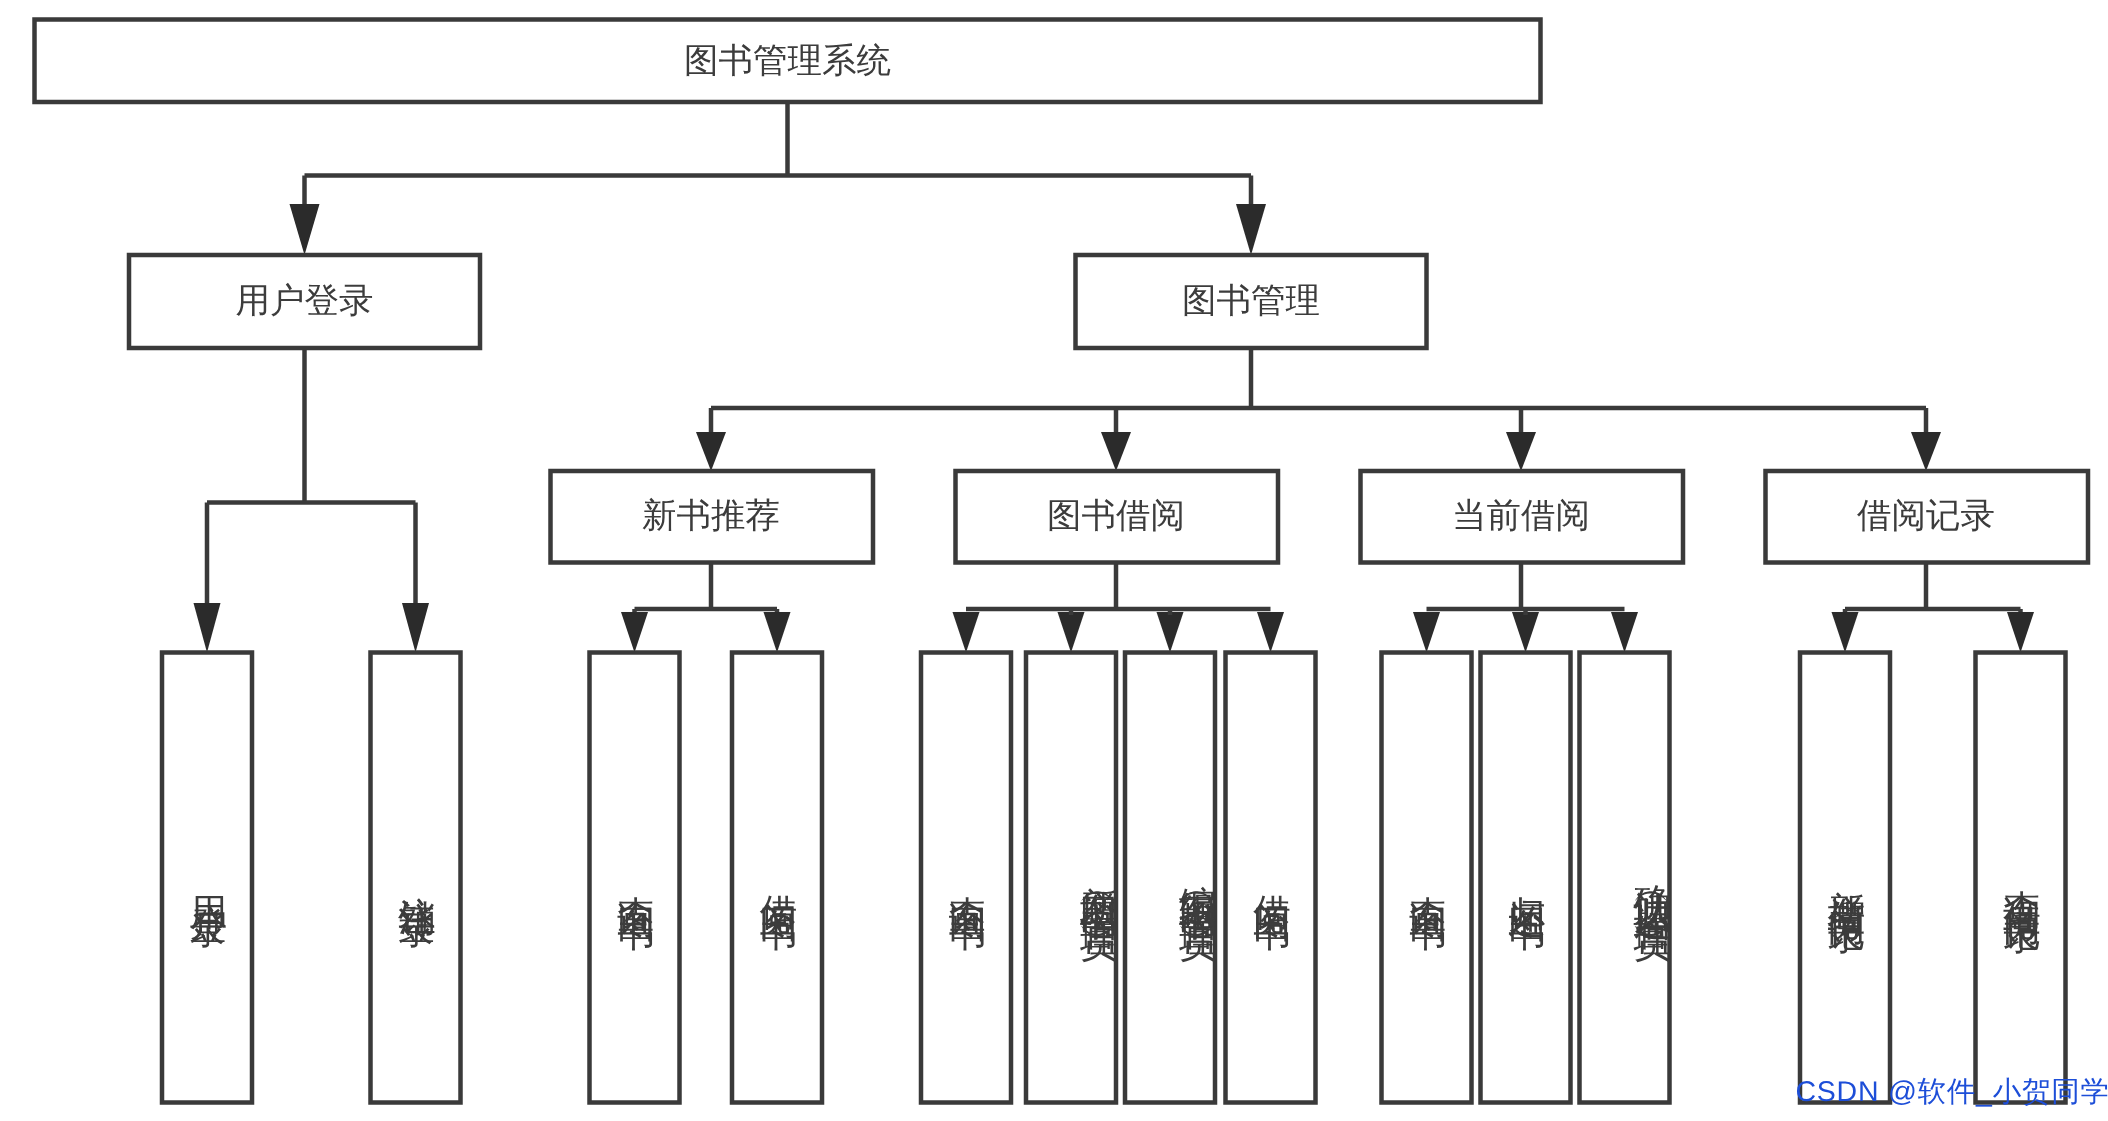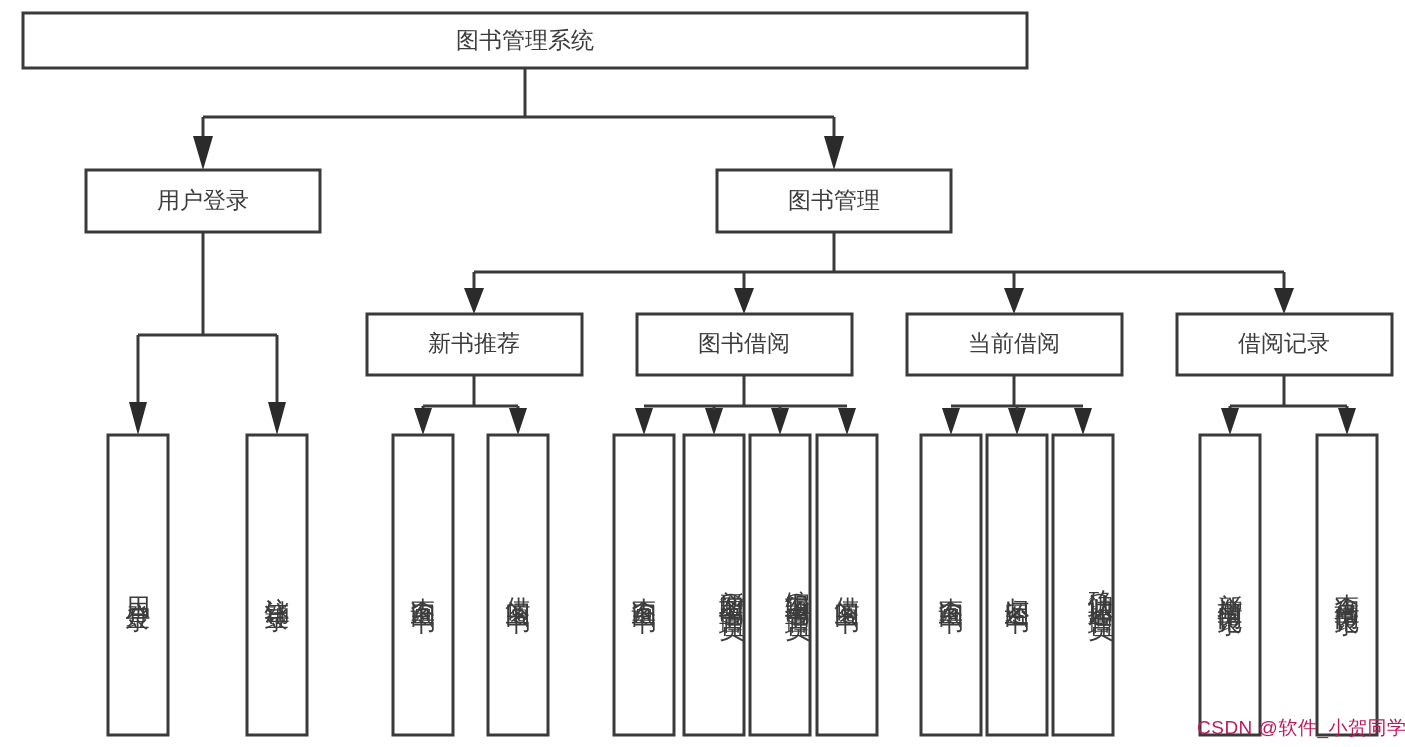--- a/index.html
+++ b/index.html
@@ -65,21 +65,21 @@
     justify-content: center;
     pointer-events: none;
   }
   .leaf-label.centered {
     align-items: center;
   }
   .watermark {
     position: absolute;
     font-family: "Liberation Sans", "DejaVu Sans", sans-serif;
     font-size: 19px;
-    color: #be185d;
+    color: #1d4ed8;
     white-space: nowrap;
     letter-spacing: 0.5px;
   }
 </style>
 </head>
 <body>
 
 <div id="diagram-root">
 
   <svg class="flow" viewBox="0 0 1405 747" xmlns="http://www.w3.org/2000/svg">

